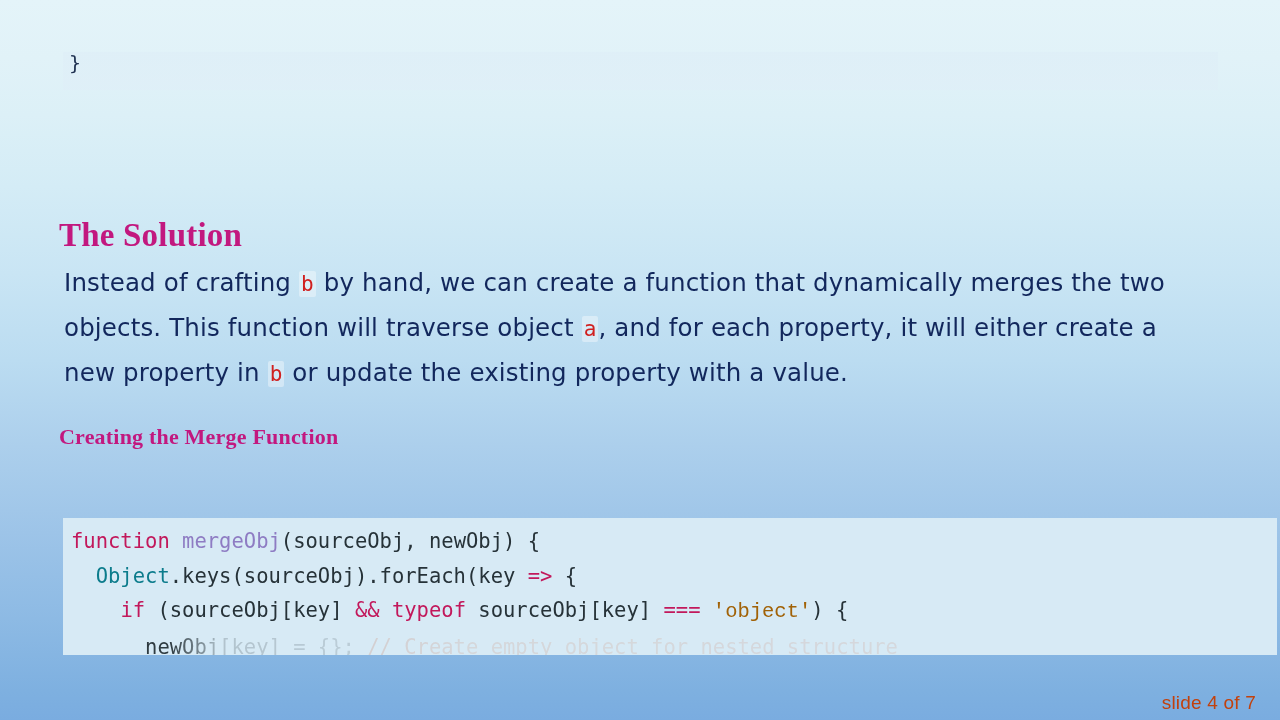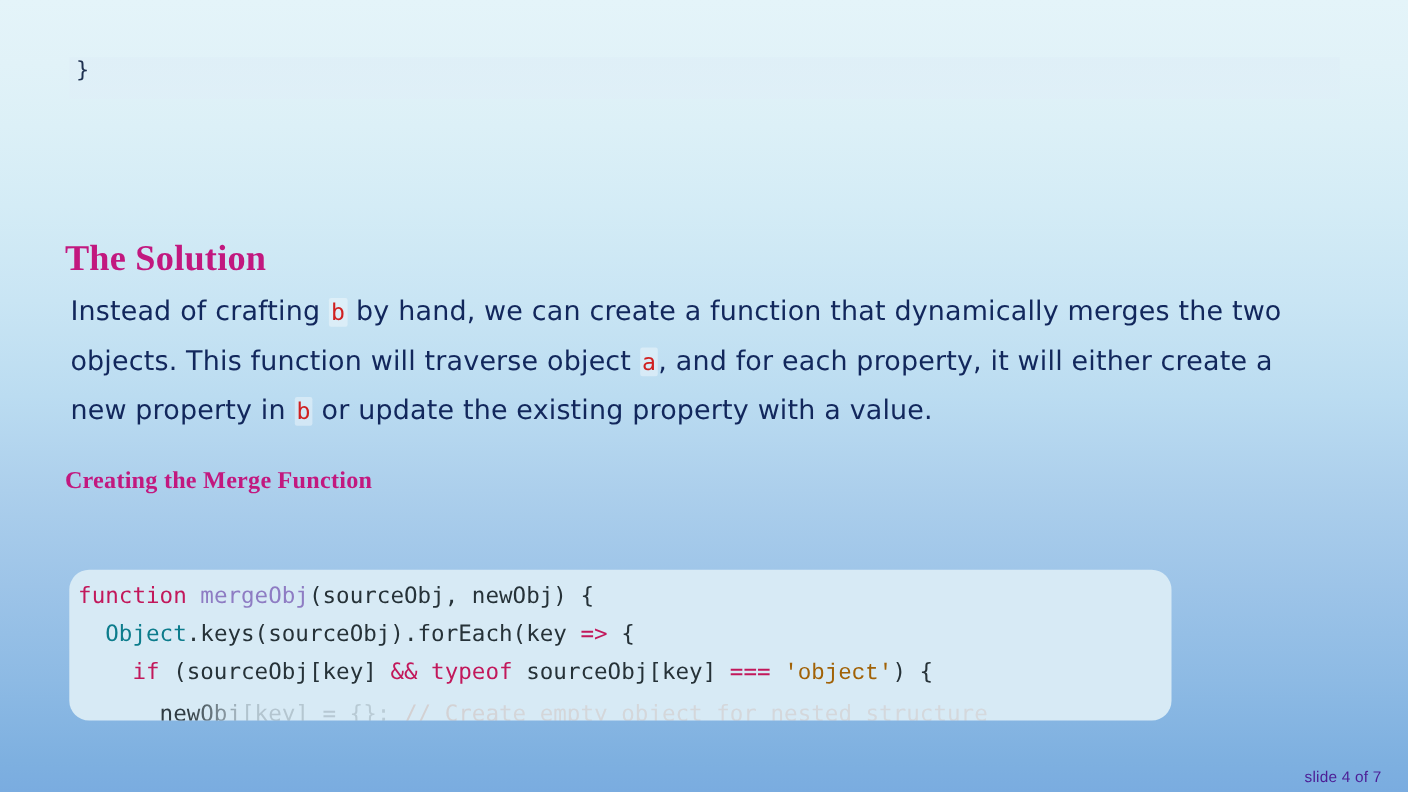--- a/index.html
+++ b/index.html
@@ -102,27 +102,26 @@
     background: rgba(255,255,255,0.38);
     padding: 1px 2px;
     border-radius: 2px;
   }
 
   
   .code-block {
     position: absolute;
     left: 63px;
     top: 518px;
-    width: 1002px;
+    width: 1214px;
     height: 137px;
     background: #d7eaf5;
     box-sizing: border-box;
     padding: 6px 8px 16px 8px;
     overflow: hidden;
-    border-radius: 18px;
   }
   .code-block .cline {
     font-family: "DejaVu Sans Mono", monospace;
     font-size: 20.5px;
     line-height: 34.5px;
     white-space: pre;
     color: #263238;
   }
   .tok-kw      { color: #c2185b; }
   .tok-fn      { color: #8e7cc3; }
@@ -144,22 +143,22 @@
         rgba(0,0,0,0.10) 100%);
     opacity: 0.95;
   }
 
   
   .slide-counter {
     position: absolute;
     right: 24px;
     bottom: 6px;
     font-family: "Liberation Sans", sans-serif;
-    font-size: 14px;
-    color: #4c1d95;
+    font-size: 19px;
+    color: #c2410c;
     letter-spacing: 0.2px;
   }
 </style>
 </head>
 <body>
 
 <div class="slide">
 
   <div class="code-block-top">
     <div class="cline">}</div>

